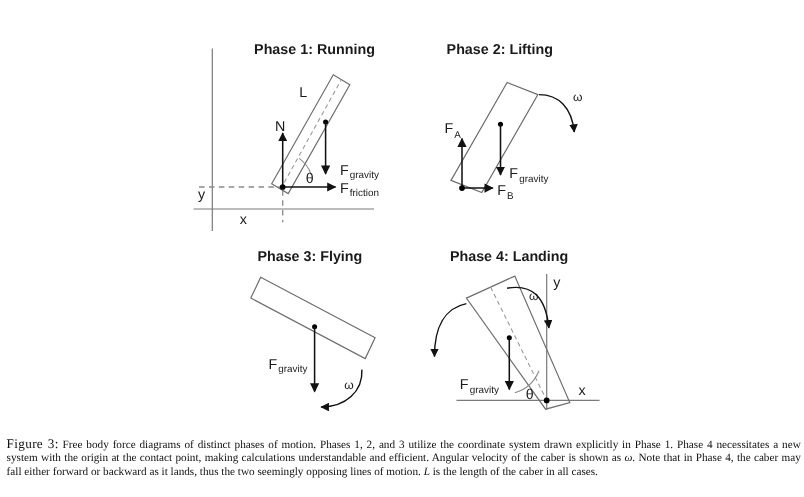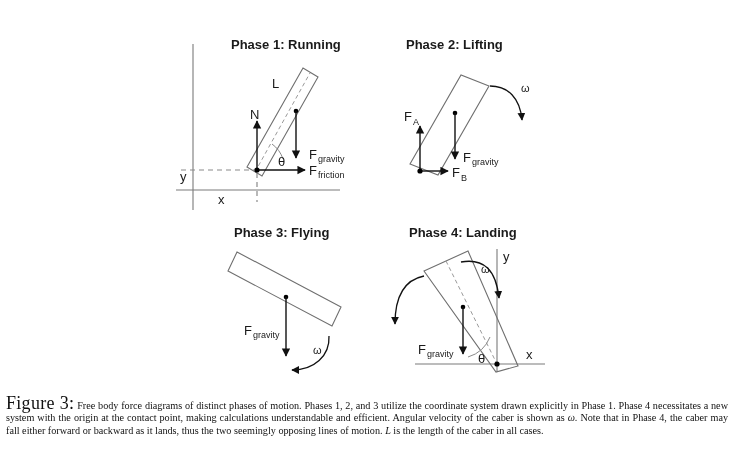--- a/index.html
+++ b/index.html
@@ -94,21 +94,21 @@
     left: 6px;
     top: 381px;
     width: 722px;
     font-family: "Liberation Serif", serif;
     font-size: 10.2px;
     line-height: 12.4px;
     color: #111111;
     text-align: justify;
   }
   #caption .fig-label {
-    font-size: 18px;
+    font-size: 12px;
     letter-spacing: 0.3px;
   }
   #caption .it {
     font-style: italic;
   }
 </style>
 </head>
 <body>
 
 <div id="figure-root">

